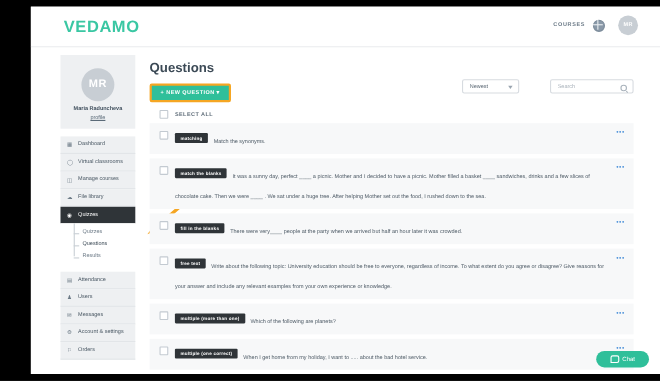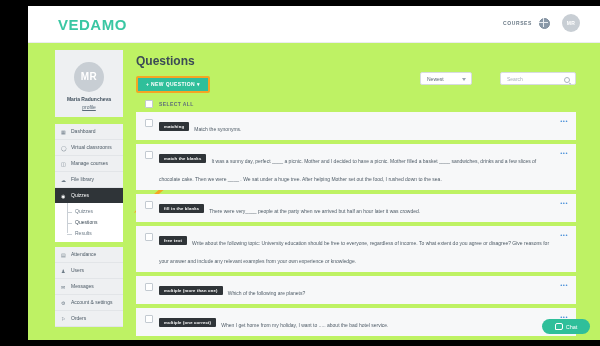--- a/index.html
+++ b/index.html
@@ -14,21 +14,21 @@
   .viewport {
     position: relative;
     width: 600px; height: 346px;
     background: #000;
     overflow: hidden;
   }
   .page {
     position: absolute;
     left: 28px; top: 6px;
     width: 572px; height: 334px;
-    background: #bef264;
+    background: #ffffff;
     overflow: hidden;
   }
 
   
   .topbar {
     position: absolute; left: 0; top: 0;
     width: 572px; height: 36px;
     background: #ffffff;
     border-bottom: 1px solid #ebedef;
   }

